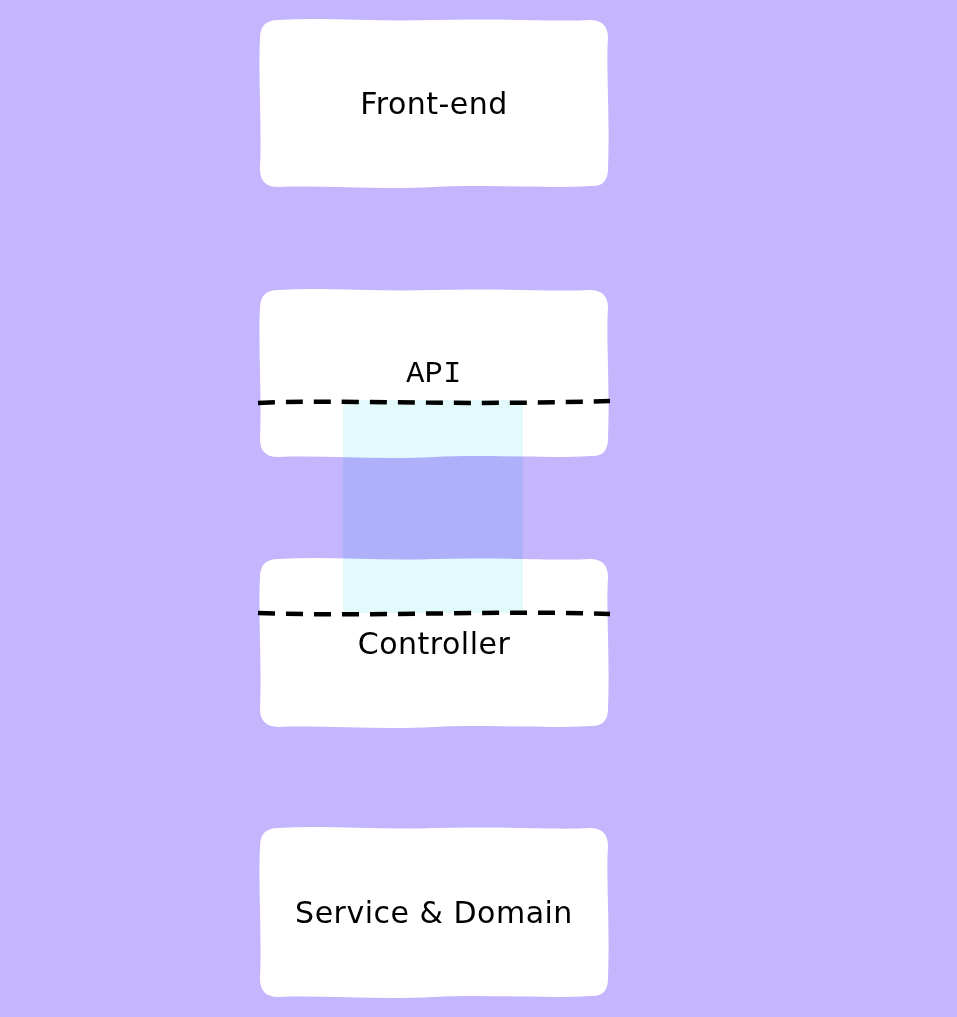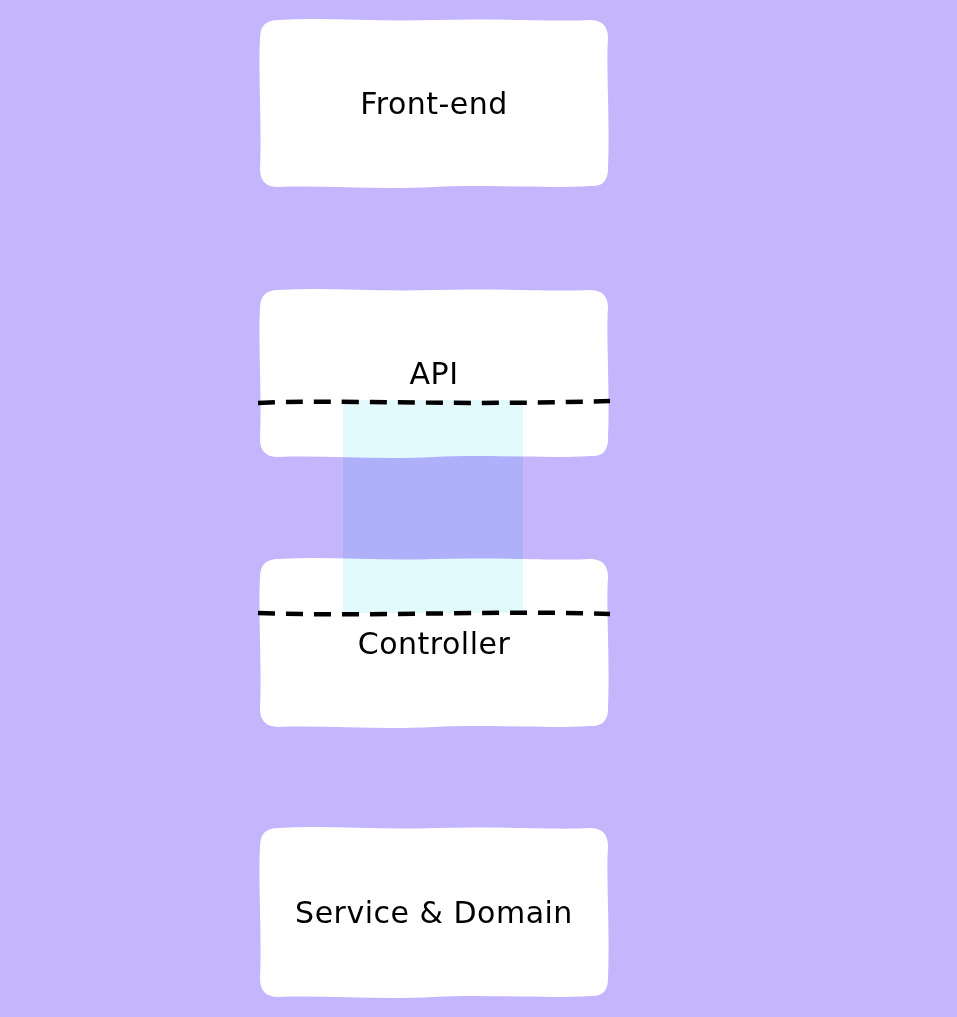--- a/index.html
+++ b/index.html
@@ -36,21 +36,21 @@
     display: flex;
     align-items: center;
     justify-content: center;
     font-size: 30px;
     color: #000000;
     letter-spacing: 0.5px;
     white-space: nowrap;
     z-index: 2;
   }
   #layer-front-end   { top: 16px; }
-  #layer-api         { top: 286px; }
+  #layer-api         { top: 286px; font-family: Liberation Mono, monospace; }
   #layer-controller  { top: 555px; height: 176px; }
   #layer-service     { top: 824px; height: 177px; }
 
   .divider {
     position: absolute;
     left: 0;
     width: 356px;
     height: 10px;
     z-index: 3;
   }

